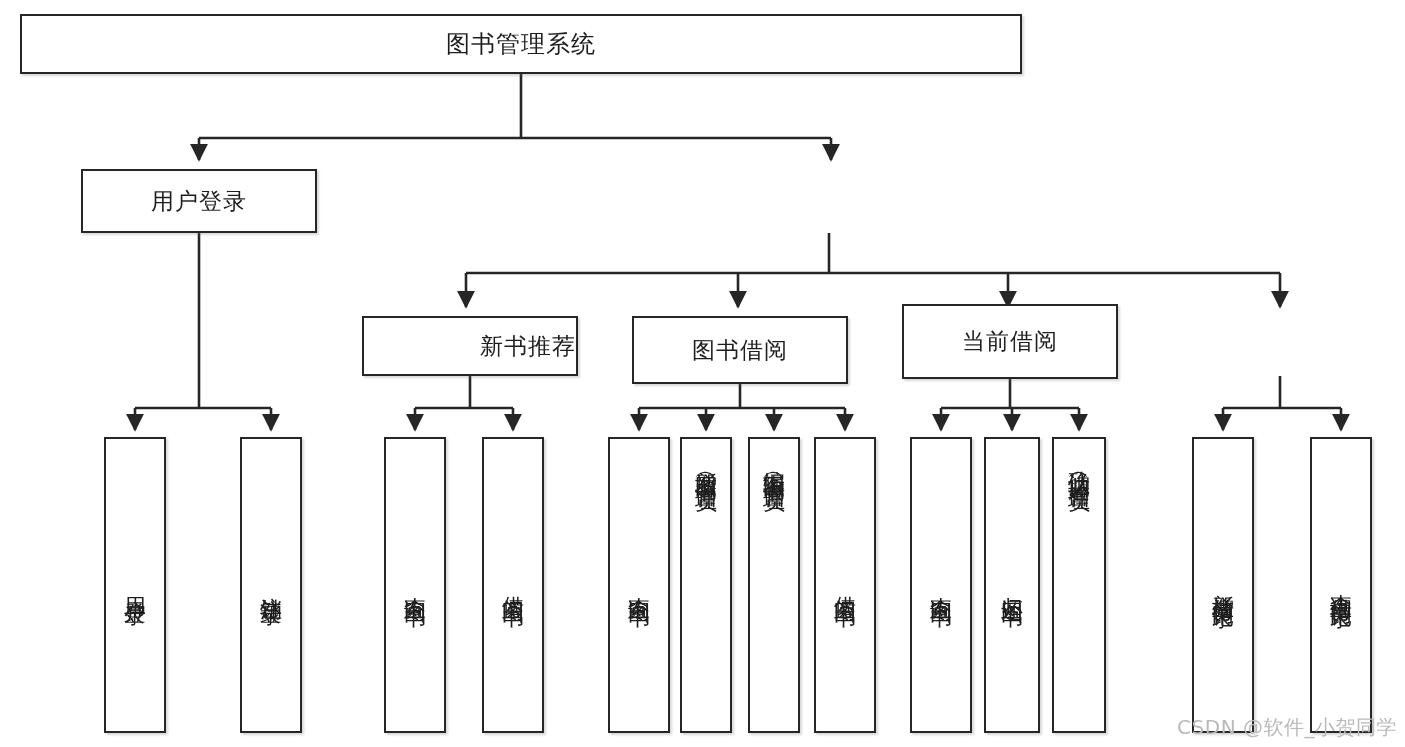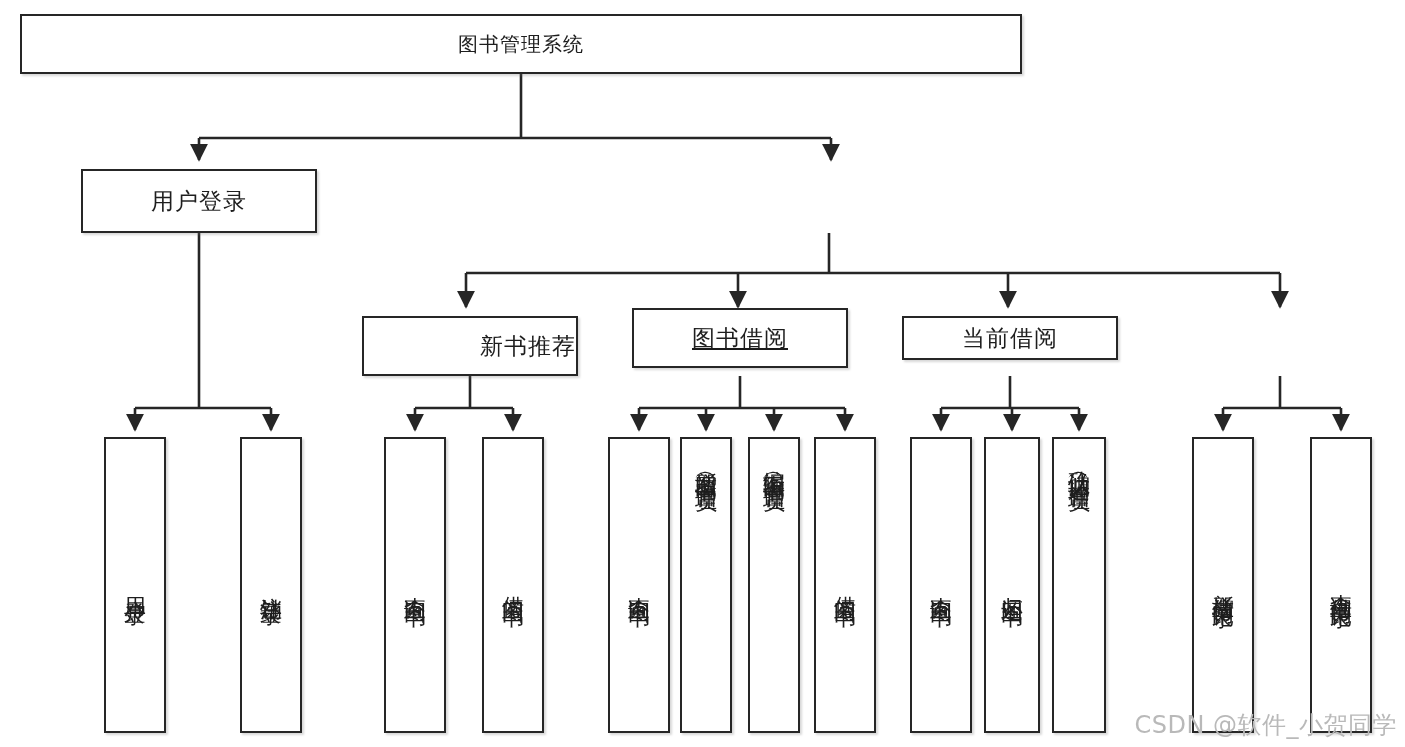--- a/index.html
+++ b/index.html
@@ -38,42 +38,42 @@
     box-shadow: 2px 2px 2px rgba(120,120,120,0.28);
   }
   .node .label {
     font-size: 23px;
     line-height: 1.25;
     letter-spacing: 1px;
     color: #1e1e1e;
     white-space: nowrap;
     text-align: center;
   }
-  .node.root .label { font-size: 20px; }
+  .node.root .label { font-size: 24px; }
   .node.vert {
     align-items: flex-start;
     padding-top: 14px;
   }
   .node.vert .label {
     writing-mode: vertical-rl;
     text-orientation: upright;
     white-space: nowrap;
     letter-spacing: 3px;
     font-size: 22px;
     line-height: 1;
   }
   .node.vert.mid {
     align-items: center;
     padding-top: 0;
   }
   #watermark {
     position: absolute;
     right: 8px;
     bottom: 6px;
-    font-size: 24px;
+    font-size: 20px;
     color: #b9b9b9;
     letter-spacing: 0.5px;
     white-space: nowrap;
     user-select: none;
   }
 </style>
 </head>
 <body>
 
 <div id="canvas">
@@ -132,24 +132,24 @@
     <span class="label">图书管理系统</span>
   </div>
 
   <div class="node" id="node-l2-0" style="left: 81px; top: 169px; width: 236px; height: 64px;">
     <span class="label">用户登录</span>
   </div>
 
   <div class="node" id="node-l3-0" style="left: 362px; top: 316px; width: 216px; height: 60px; justify-content: flex-end;">
     <span class="label">新书推荐</span>
   </div>
-  <div class="node" id="node-l3-1" style="left: 632px; top: 308px; width: 216px; height: 60px; text-decoration: underline;">
+  <div class="node" id="node-l3-1" style="left: 632px; top: 316px; width: 216px; height: 68px;">
     <span class="label">图书借阅</span>
   </div>
-  <div class="node" id="node-l3-2" style="left: 902px; top: 316px; width: 216px; height: 44px;">
+  <div class="node" id="node-l3-2" style="left: 902px; top: 304px; width: 216px; height: 75px;">
     <span class="label">当前借阅</span>
   </div>
 
   <div class="node vert mid" id="node-leaf-0" style="left: 104px; top: 437px; width: 62px; height: 296px;">
     <span class="label">用户登录</span>
   </div>
   <div class="node vert mid" id="node-leaf-1" style="left: 240px; top: 437px; width: 62px; height: 296px;">
     <span class="label">注销登录</span>
   </div>
   <div class="node vert mid" id="node-leaf-2" style="left: 384px; top: 437px; width: 62px; height: 296px;">

